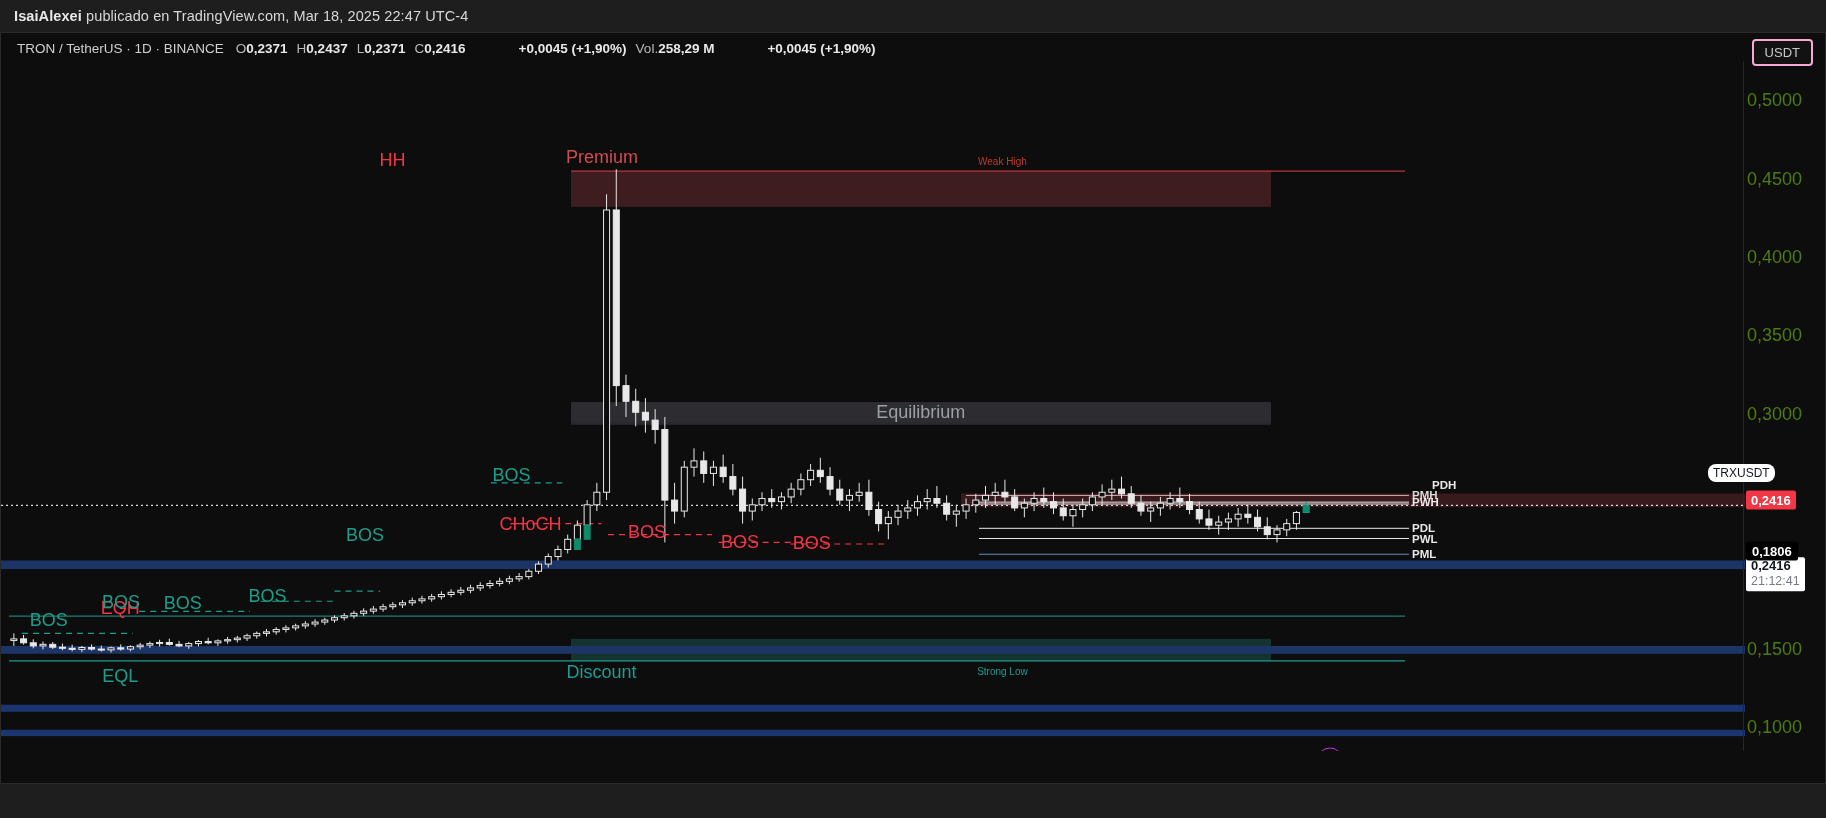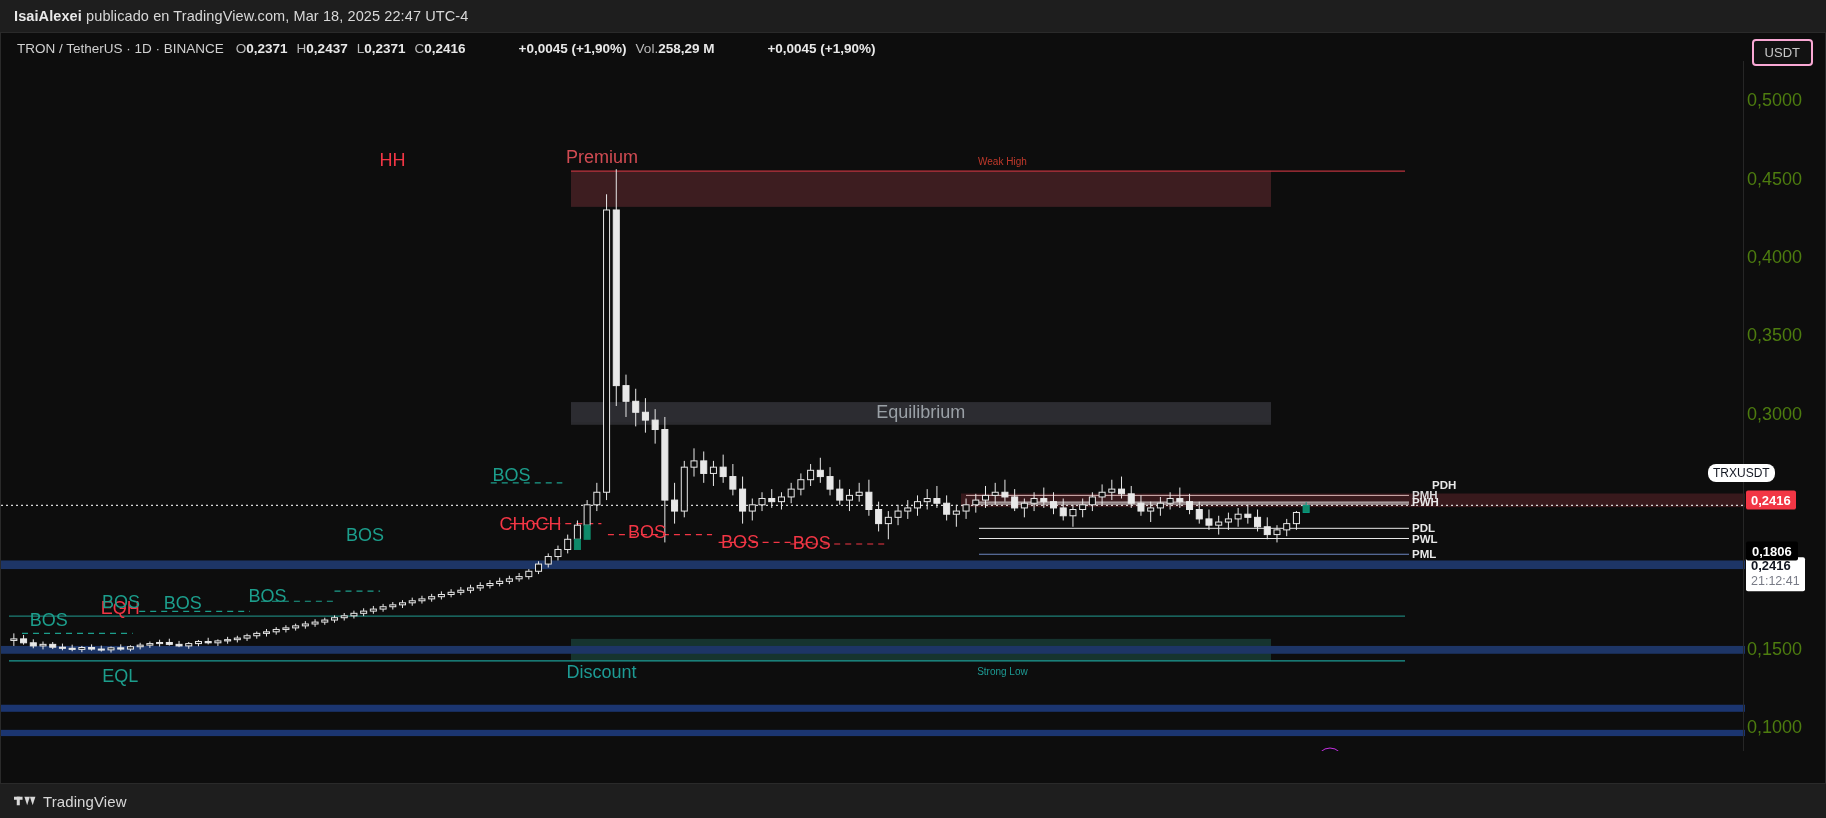--- a/index.html
+++ b/index.html
@@ -607,25 +607,14 @@
       </div>
       <div class="px-badge" style="top:439px;">0,2416</div>
       <div class="px-badge-dark" style="top:490px;">0,1806</div>
     </div>
 
     <div class="sym-tip" style="left:1707px;top:440px;">TRXUSDT</div>
 
 
   </div>
 
-  <div class="footer">
-    <div class="tv-logo">
-      <svg width="22" height="14" viewBox="0 0 36 22">
-        <rect x="0" y="4" width="14" height="5" fill="#d8d8d8"></rect>
-        <rect x="4.5" y="4" width="5" height="14" fill="#d8d8d8"></rect>
-        <polygon points="17,4 26,4 21.5,18" fill="#d8d8d8"></polygon>
-        <polygon points="26,4 35,4 30.5,18" fill="#d8d8d8"></polygon>
-      </svg>
-      <span class="tv-name">TradingView</span>
-    </div>
-  </div>
 
 </div>
 
 </body></html>

